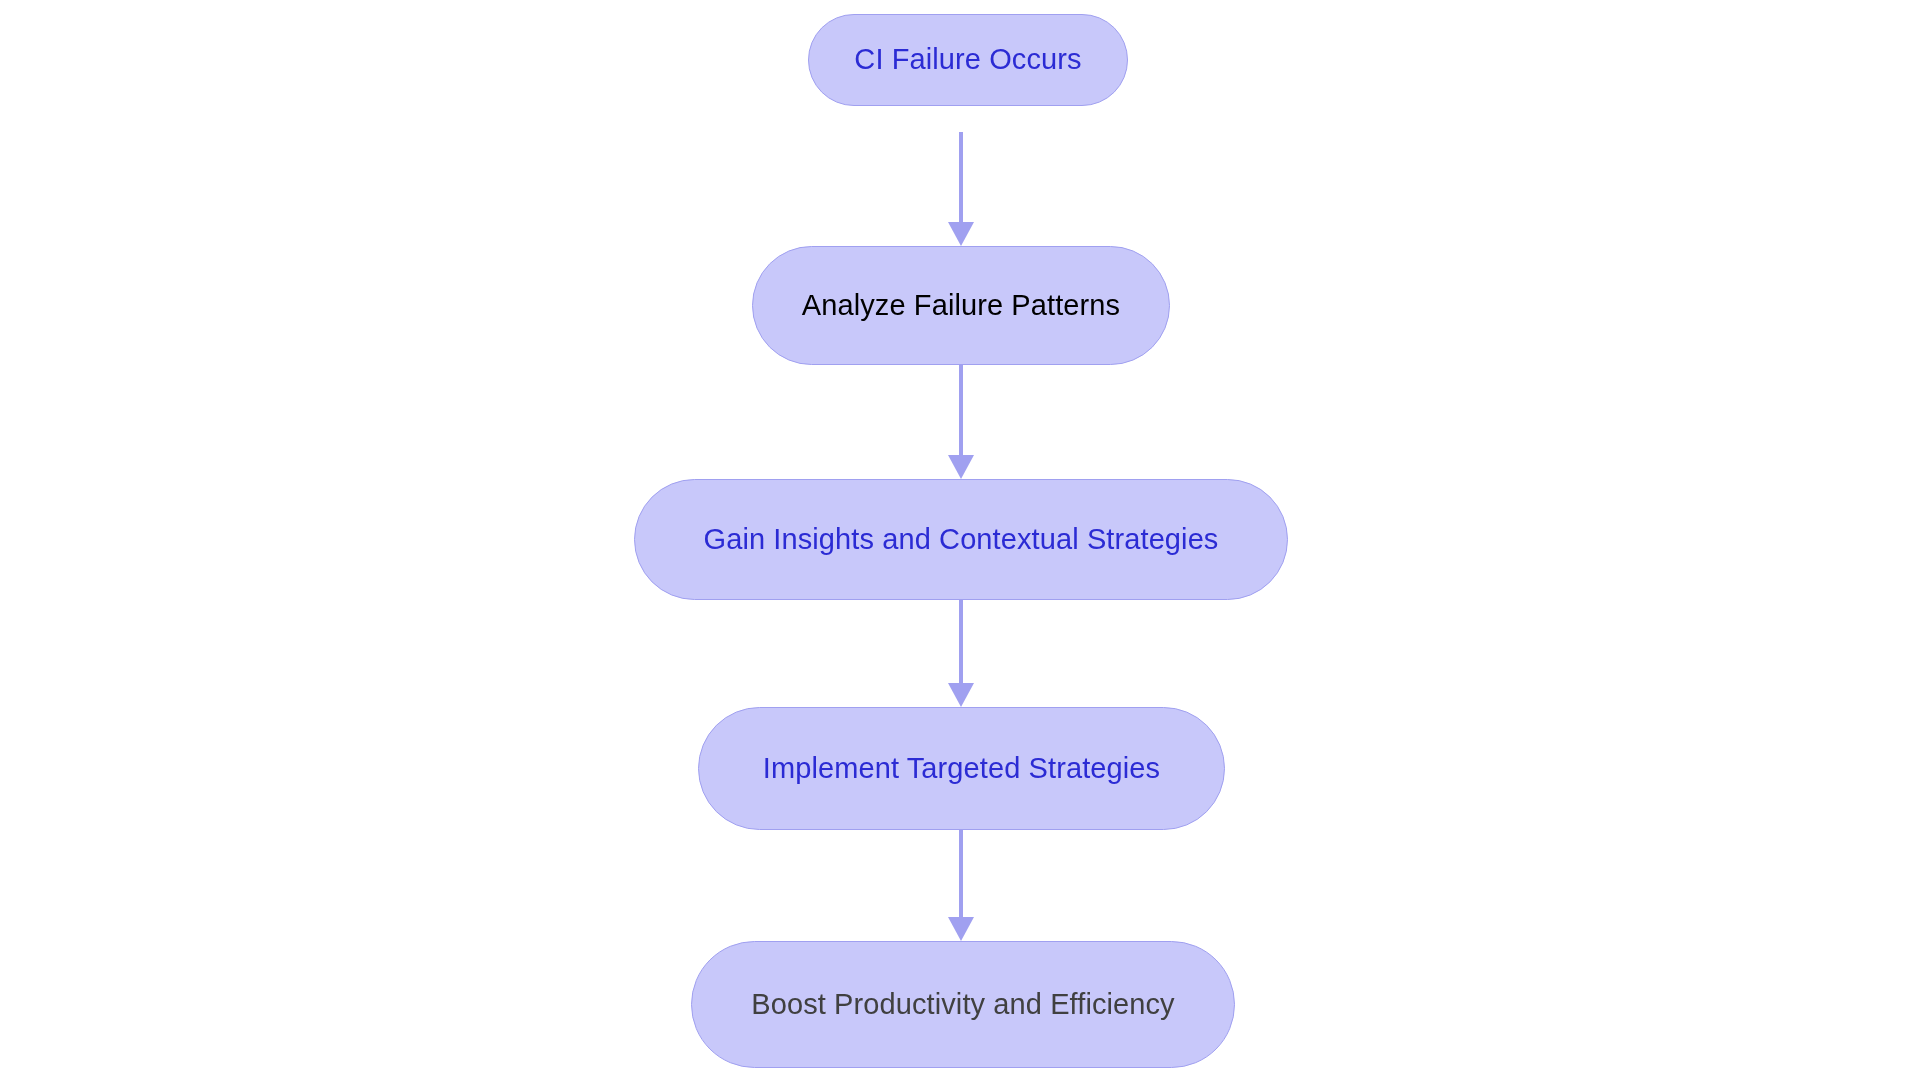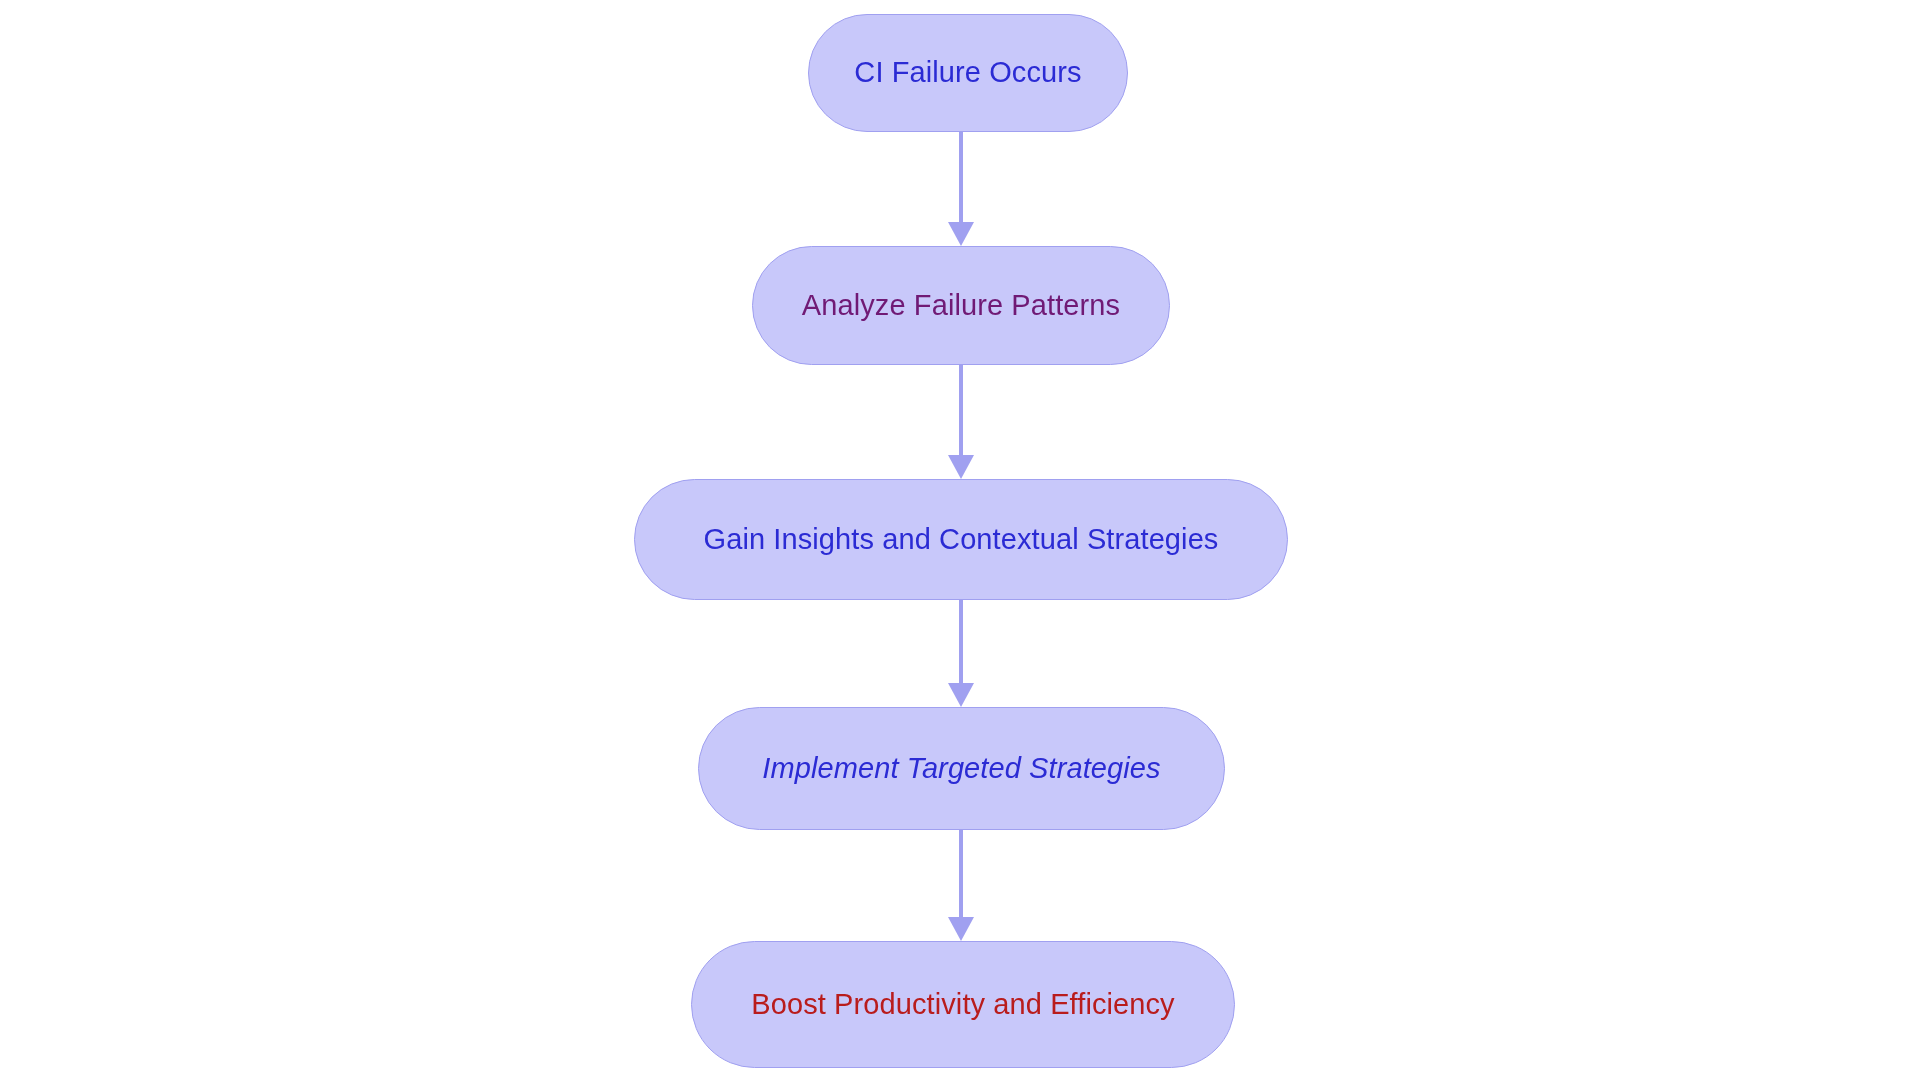--- a/index.html
+++ b/index.html
@@ -63,30 +63,30 @@
         <line x1="961" y1="600" x2="961" y2="683" stroke="#a0a0f0" stroke-width="4"></line>
         <polygon points="948,683 974,683 961,707" fill="#a0a0f0"></polygon>
         <g></g>
         <line x1="961" y1="830" x2="961" y2="917" stroke="#a0a0f0" stroke-width="4"></line>
         <polygon points="948,917 974,917 961,941" fill="#a0a0f0"></polygon>
         <g></g>
       </g>
   </svg>
 
   <div id="nodes-layer">
-      <div class="node" style="left: 808px; top: 14px; width: 320px; height: 118px; background: rgb(200, 200, 250); border-color: rgb(160, 160, 240);">
+      <div class="node" style="left: 808px; top: 14px; width: 320px; height: 92px; background: rgb(200, 200, 250); border-color: rgb(160, 160, 240);">
         <span class="node-label" style="color: rgb(43, 43, 212);">CI Failure Occurs</span>
       </div>
       <div class="node" style="left: 752px; top: 246px; width: 418px; height: 119px; background: rgb(200, 200, 250); border-color: rgb(160, 160, 240);">
-        <span class="node-label" style="color: #701a75;">Analyze Failure Patterns</span>
+        <span class="node-label" style="color: #000000;">Analyze Failure Patterns</span>
       </div>
       <div class="node" style="left: 634px; top: 479px; width: 654px; height: 121px; background: rgb(200, 200, 250); border-color: rgb(160, 160, 240);">
         <span class="node-label" style="color: rgb(43, 43, 212);">Gain Insights and Contextual Strategies</span>
       </div>
       <div class="node" style="left: 698px; top: 707px; width: 527px; height: 123px; background: rgb(200, 200, 250); border-color: rgb(160, 160, 240);">
-        <span class="node-label" style="color: rgb(43, 43, 212); font-style: italic;">Implement Targeted Strategies</span>
+        <span class="node-label" style="color: rgb(43, 43, 212);">Implement Targeted Strategies</span>
       </div>
       <div class="node" style="left: 691px; top: 941px; width: 544px; height: 127px; background: rgb(200, 200, 250); border-color: rgb(160, 160, 240);">
-        <span class="node-label" style="color: #b91c1c; text-align: center;">Boost Productivity and Efficiency</span>
+        <span class="node-label" style="color: #404040; text-align: center;">Boost Productivity and Efficiency</span>
       </div>
     </div>
 
 </div>
 
 </body></html>

